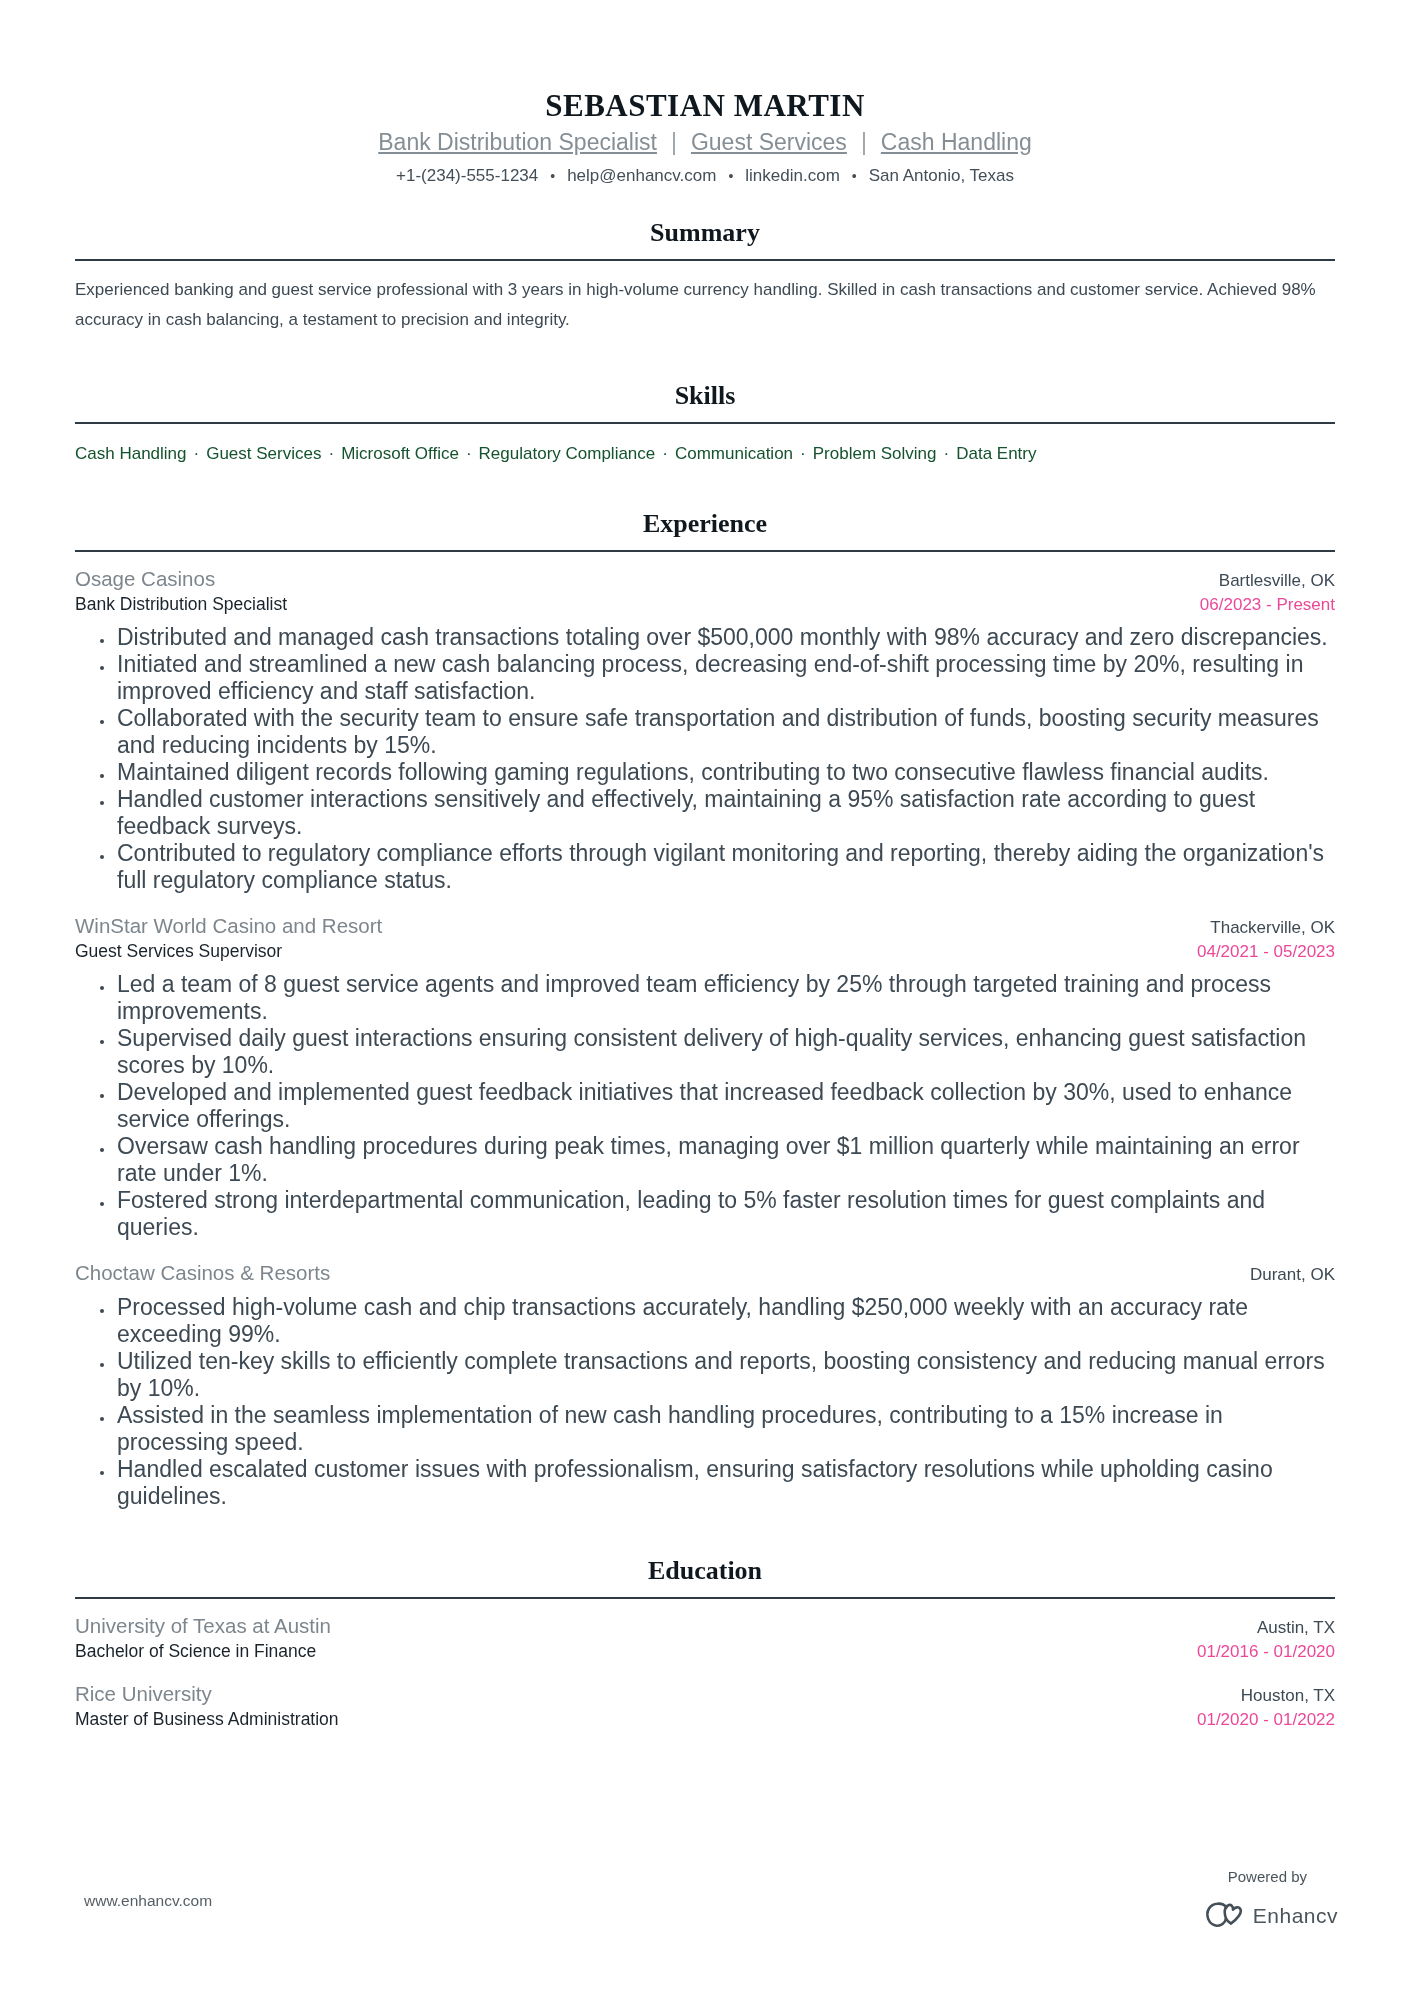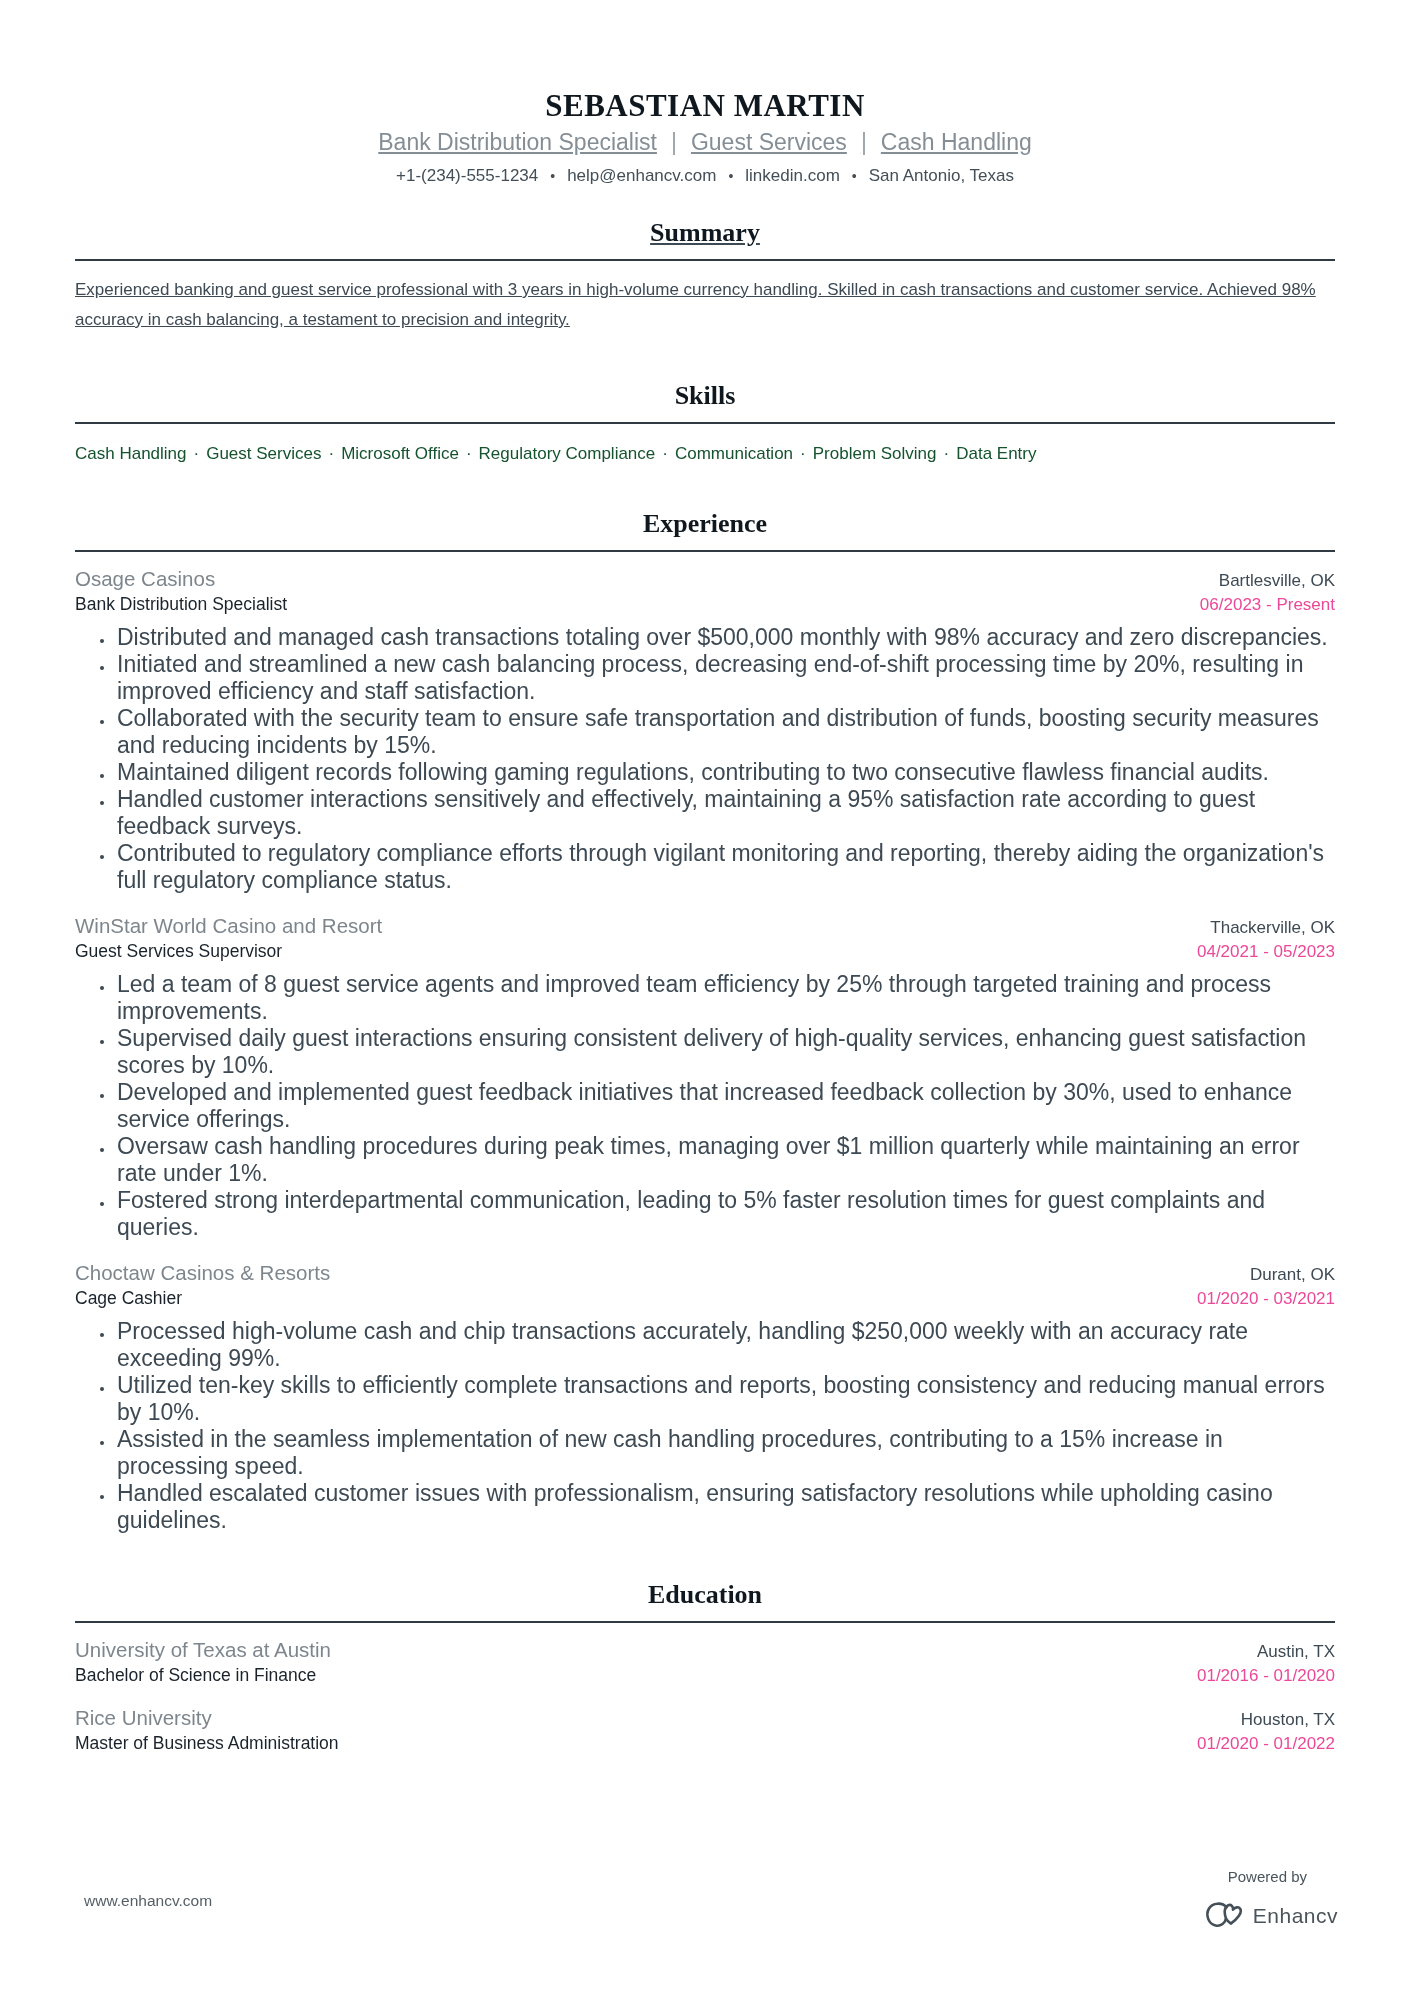--- a/index.html
+++ b/index.html
@@ -25,21 +25,21 @@
     margin-top:5px; text-align:center;
     font-size:23px; color:#858e95;text-decoration:underline;
   }
   .subtitle .sep { margin:0 14px; color:#9aa2a8; }
   .contact {
     margin-top:10px; text-align:center;
     font-size:17px; color:#434e57;
   }
   .contact .dot { margin:0 12px; font-size:14px; color:#434e57; }
   
-  .section-summary    { margin-top:32px;text-decoration:underline; }
+  .section-summary    { margin-top:32px; }
   .section-skills     { margin-top:46px; }
   .section-experience { margin-top:42px; }
   .section-education  { margin-top:46px; }
   .section h2 {
     margin:0; text-align:center;
     font-family:"Liberation Serif", "DejaVu Serif", serif;
     font-weight:700; font-size:26px; color:#10181f;
   }
   .rule {
     height:0; border:none;
@@ -153,24 +153,20 @@
         <li>Developed and implemented guest feedback initiatives that increased feedback collection by 30%, used to enhance service offerings.</li>
         <li>Oversaw cash handling procedures during peak times, managing over $1 million quarterly while maintaining an error rate under 1%.</li>
         <li>Fostered strong interdepartmental communication, leading to 5% faster resolution times for guest complaints and queries.</li>
       </ul>
     </div>
 
     <div class="job">
       <div class="entry-row">
         <span class="org">Choctaw Casinos &amp; Resorts</span>
         <span class="place">Durant, OK</span>
-      </div>
-      <div class="entry-row">
-        <span class="role">Cage Cashier</span>
-        <span class="dates">01/2020 - 03/2021</span>
       </div>
       <ul class="bullets">
         <li>Processed high-volume cash and chip transactions accurately, handling $250,000 weekly with an accuracy rate exceeding 99%.</li>
         <li>Utilized ten-key skills to efficiently complete transactions and reports, boosting consistency and reducing manual errors by 10%.</li>
         <li>Assisted in the seamless implementation of new cash handling procedures, contributing to a 15% increase in processing speed.</li>
         <li>Handled escalated customer issues with professionalism, ensuring satisfactory resolutions while upholding casino guidelines.</li>
       </ul>
     </div>
   </section>
 

